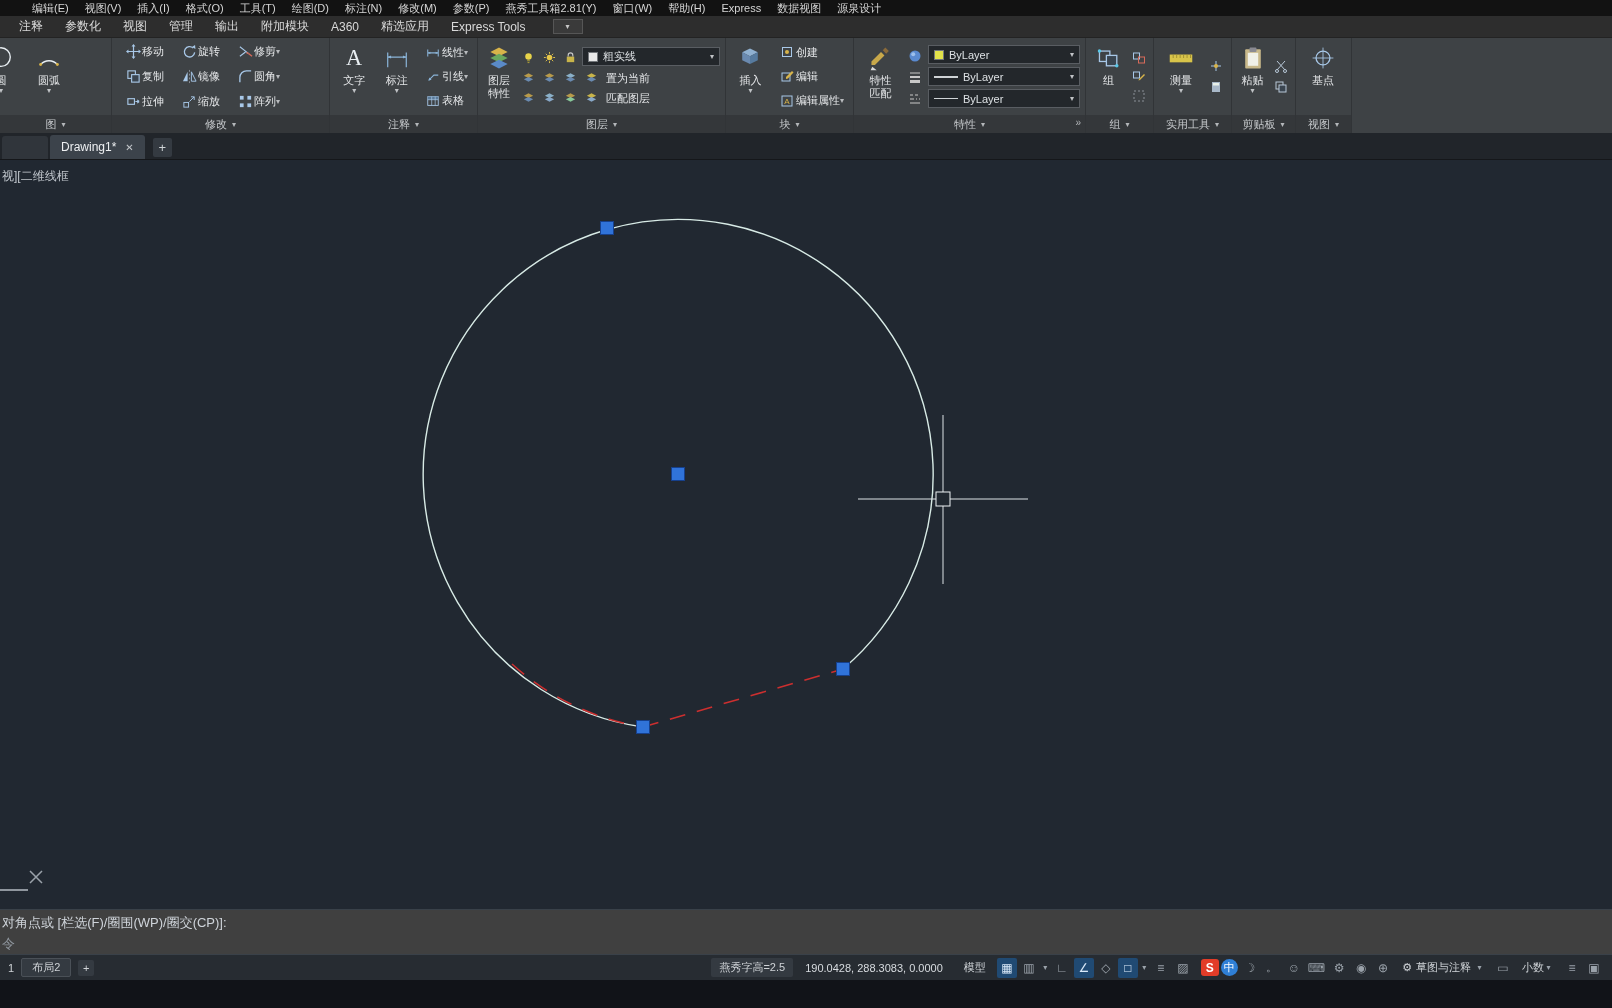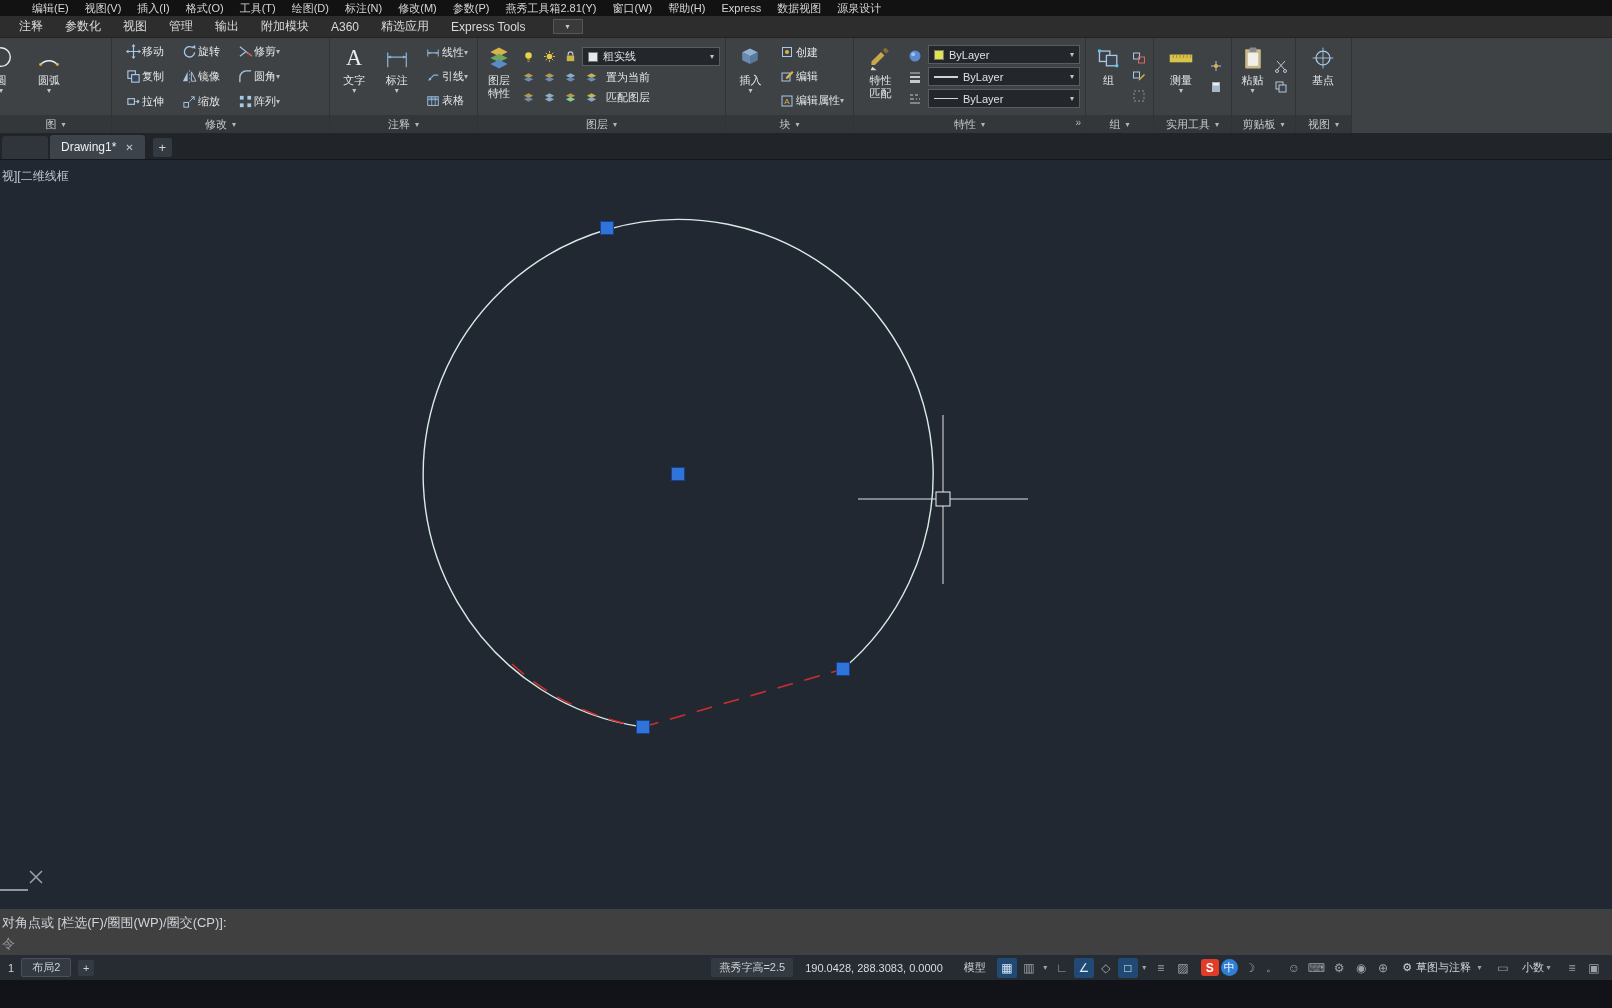--- a/index.html
+++ b/index.html
@@ -37,21 +37,21 @@
 
   .tools-grid { display:grid; grid-auto-flow:column; grid-template-rows:repeat(3,25px);
                 align-content:center; column-gap:2px; }
   .tool { display:flex; align-items:center; padding:0 7px; color:#e4e6e8; font-size:11px; white-space:nowrap; }
   .tcaret { font-size:8px; color:#b8bbbe; }
   .scol { display:flex; flex-direction:column; justify-content:center; }
   .scol .tool { height:25px; padding:0 4px; }
 
   .mini { width:18px; height:17px; display:flex; align-items:center; justify-content:center; }
   .lcol { display:flex; flex-direction:column; justify-content:center; gap:3px; }
-  .lrow { display:flex; align-items:center; gap:3px; }
+  .lrow { display:flex; align-items:flex-end; gap:3px; }
   .ltext { color:#e4e6e8; font-size:11px; padding-left:3px; white-space:nowrap; }
 
   .field { background:#23272b; border:1px solid #595d62; height:19px; display:flex; align-items:center;
            gap:5px; padding:0 5px; color:#dde1e4; font-size:11px; }
   .field .fcaret { margin-left:auto; font-size:8px; color:#c0c3c6; }
   .f-layer { width:138px; } .f-prop { width:152px; }
   .swatch { width:10px; height:10px; background:#e9e9e9; border:1px solid #74787c; flex:0 0 auto; }
   .swatch.yellow { background:#e2e24a; }
   .linesample { width:24px; border-top:2px solid #cfd3d6; flex:0 0 auto; }
   .linesample.thin { border-top-width:1px; }

